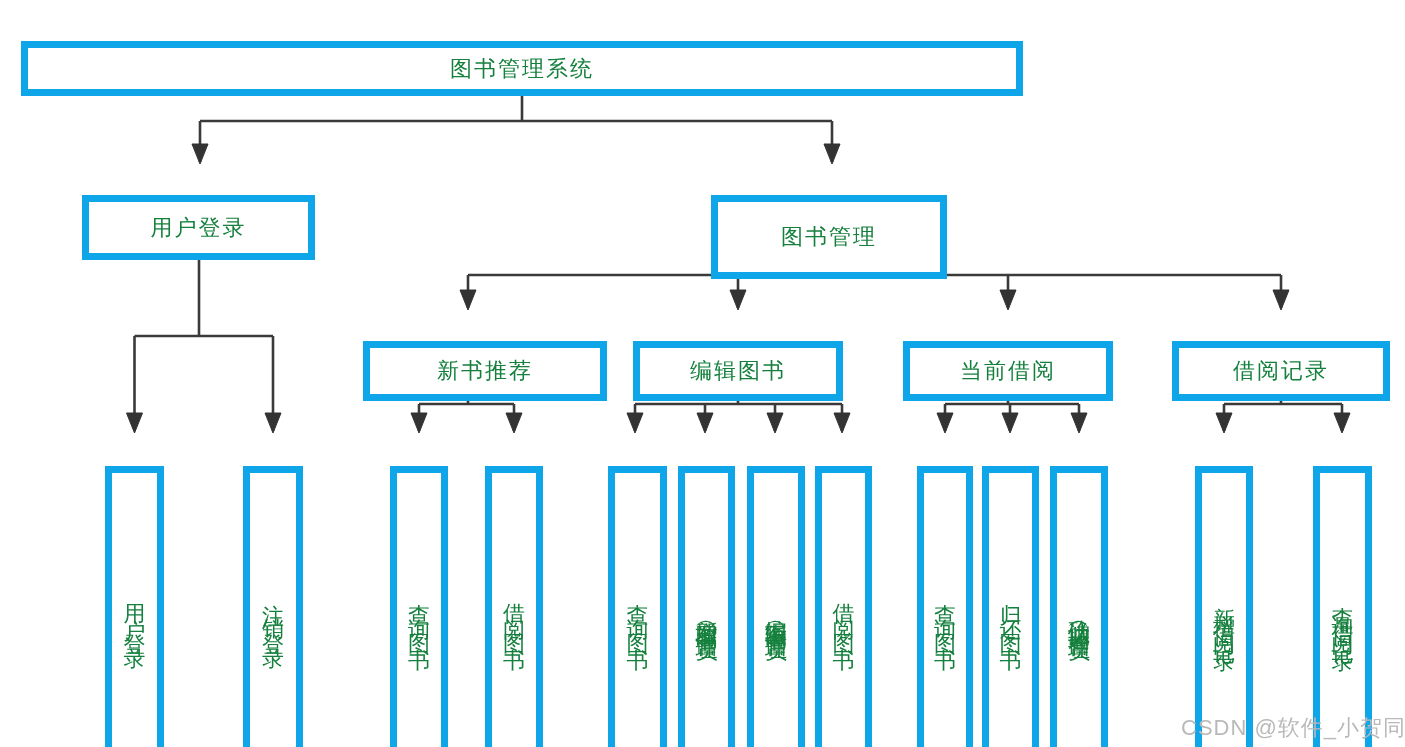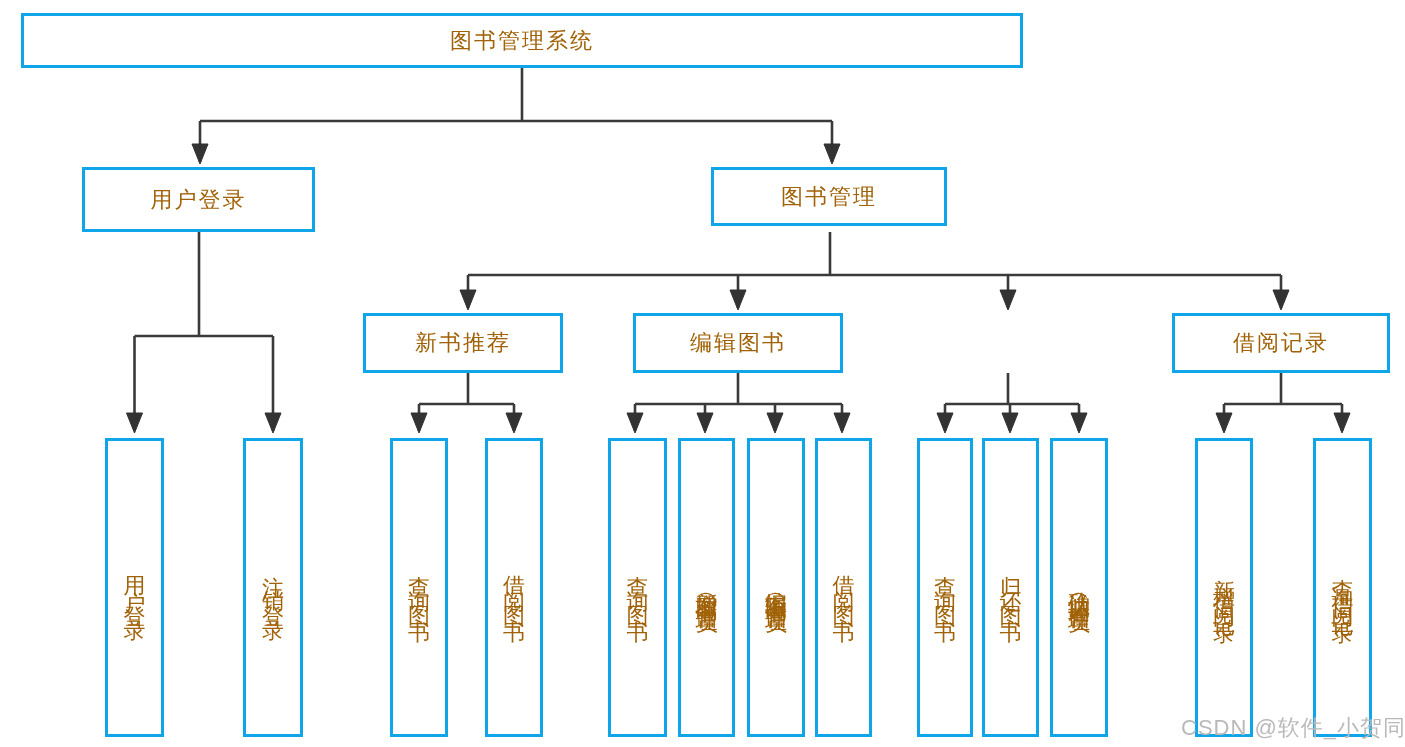--- a/index.html
+++ b/index.html
@@ -14,28 +14,29 @@
   }
   svg.connectors {
     position: absolute;
     left: 0; top: 0;
     width: 1405px; height: 747px;
   }
   .box {
     position: absolute;
     box-sizing: border-box;
     background: #ffffff;
-    border: 3px solid #0ea5e9;
+    border: 7px solid #0ea5e9;
     display: flex;
     align-items: center;
     justify-content: center;
     font-size: 22px;
     letter-spacing: 2px;
-    color: #a16207;
+    color: #15803d;
     z-index: 2;
+    margin-top: 28px;
   }
   .box .label { white-space: nowrap; }
   .leaf .label {
     writing-mode: vertical-rl;
     text-orientation: mixed;
     white-space: nowrap;
     letter-spacing: 15px;
   }
   .leaf.ls-md .label { letter-spacing: 9px; }
   .leaf.ls-sm .label { letter-spacing: 3px; }
@@ -93,29 +94,32 @@
     </g>
   </svg>
 
   <div class="box" style="left:21px; top:13px; width:1002px; height:55px;">
     <span class="label">图书管理系统</span>
   </div>
 
   <div class="box" style="left:82px; top:167px; width:233px; height:65px;">
     <span class="label">用户登录</span>
   </div>
-  <div class="box" style="left:711px; top:167px; width:236px; height:59px;">
+  <div class="box" style="left:711px; top:167px; width:236px; height:84px;">
     <span class="label">图书管理</span>
   </div>
 
-  <div class="box" style="left:363px; top:313px; width:200px; height:60px;">
+  <div class="box" style="left:363px; top:313px; width:244px; height:60px;">
     <span class="label">新书推荐</span>
   </div>
   <div class="box" style="left:633px; top:313px; width:210px; height:60px;">
     <span class="label">编辑图书</span>
+  </div>
+  <div class="box" style="left:903px; top:313px; width:210px; height:60px;">
+    <span class="label">当前借阅</span>
   </div>
   <div class="box" style="left:1172px; top:313px; width:218px; height:60px;">
     <span class="label">借阅记录</span>
   </div>
 
   <div class="box leaf" style="left:105px; top:438px; width:59px; height:299px;">
     <span class="label">用户登录</span>
   </div>
   <div class="box leaf" style="left:243px; top:438px; width:60px; height:299px;">
     <span class="label">注销登录</span>

